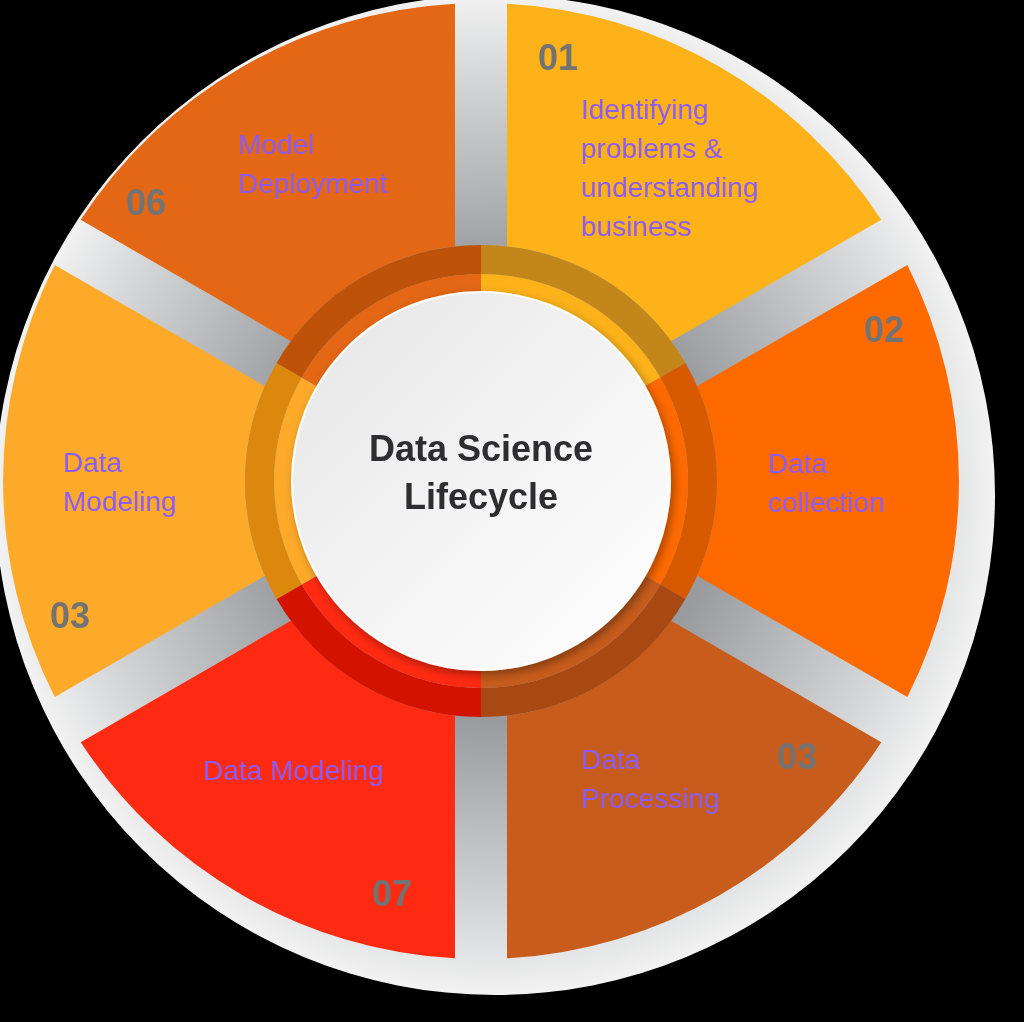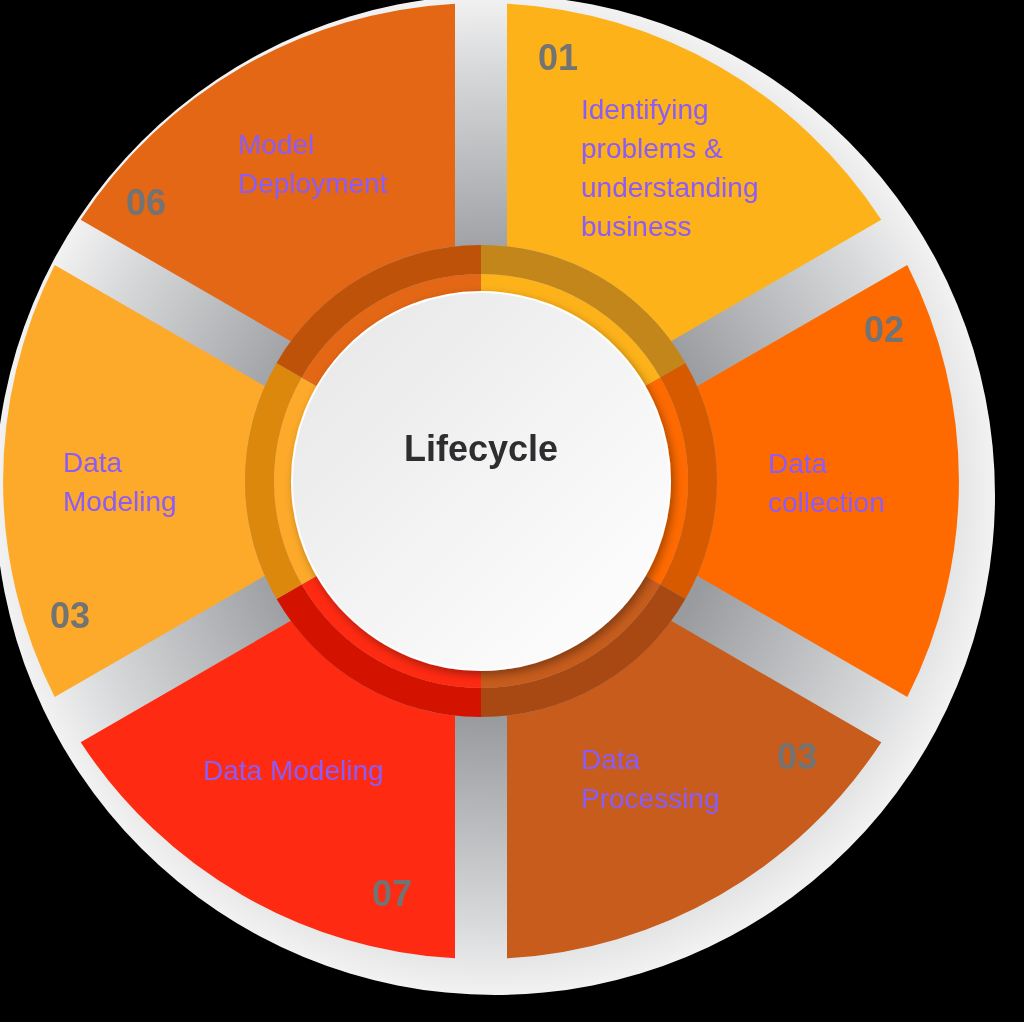--- a/index.html
+++ b/index.html
@@ -57,20 +57,21 @@
         <path d="M 481.0 688.0 A 207 207 0 0 1 301.7 584.5 L 319.1 574.5 A 187 187 0 0 0 481.0 668.0 Z" fill="#FF2A12"></path>
         <path d="M 276.6 599.0 A 236 236 0 0 1 276.6 363.0 L 301.7 377.5 A 207 207 0 0 0 301.7 584.5 Z" fill="#DC880C"></path>
         <path d="M 301.7 584.5 A 207 207 0 0 1 301.7 377.5 L 319.1 387.5 A 187 187 0 0 0 319.1 574.5 Z" fill="#FDAA2A"></path>
         <path d="M 276.6 363.0 A 236 236 0 0 1 481.0 245.0 L 481.0 274.0 A 207 207 0 0 0 301.7 377.5 Z" fill="#BE5208"></path>
         <path d="M 301.7 377.5 A 207 207 0 0 1 481.0 274.0 L 481.0 294.0 A 187 187 0 0 0 319.1 387.5 Z" fill="#E36715"></path>
       </g>
     <circle id="white-disc" fill="url(#whiteGrad)" stroke="#ffffff" stroke-width="2" filter="url(#ds)" cx="481" cy="481" r="189"></circle>
   </svg>
 
   <div class="center-title">
+    <div>Data Science</div>
     <div>Lifecycle</div>
   </div>
 
   <div id="seg-texts">
     <div class="seg-num" style="left: 538px; top: 40px;">01</div>
     <div class="seg-label" style="left: 581px; top: 90px;">Identifying
 problems &amp;
 understanding
 business</div>
     <div class="seg-num" style="left: 864px; top: 312px;">02</div>

